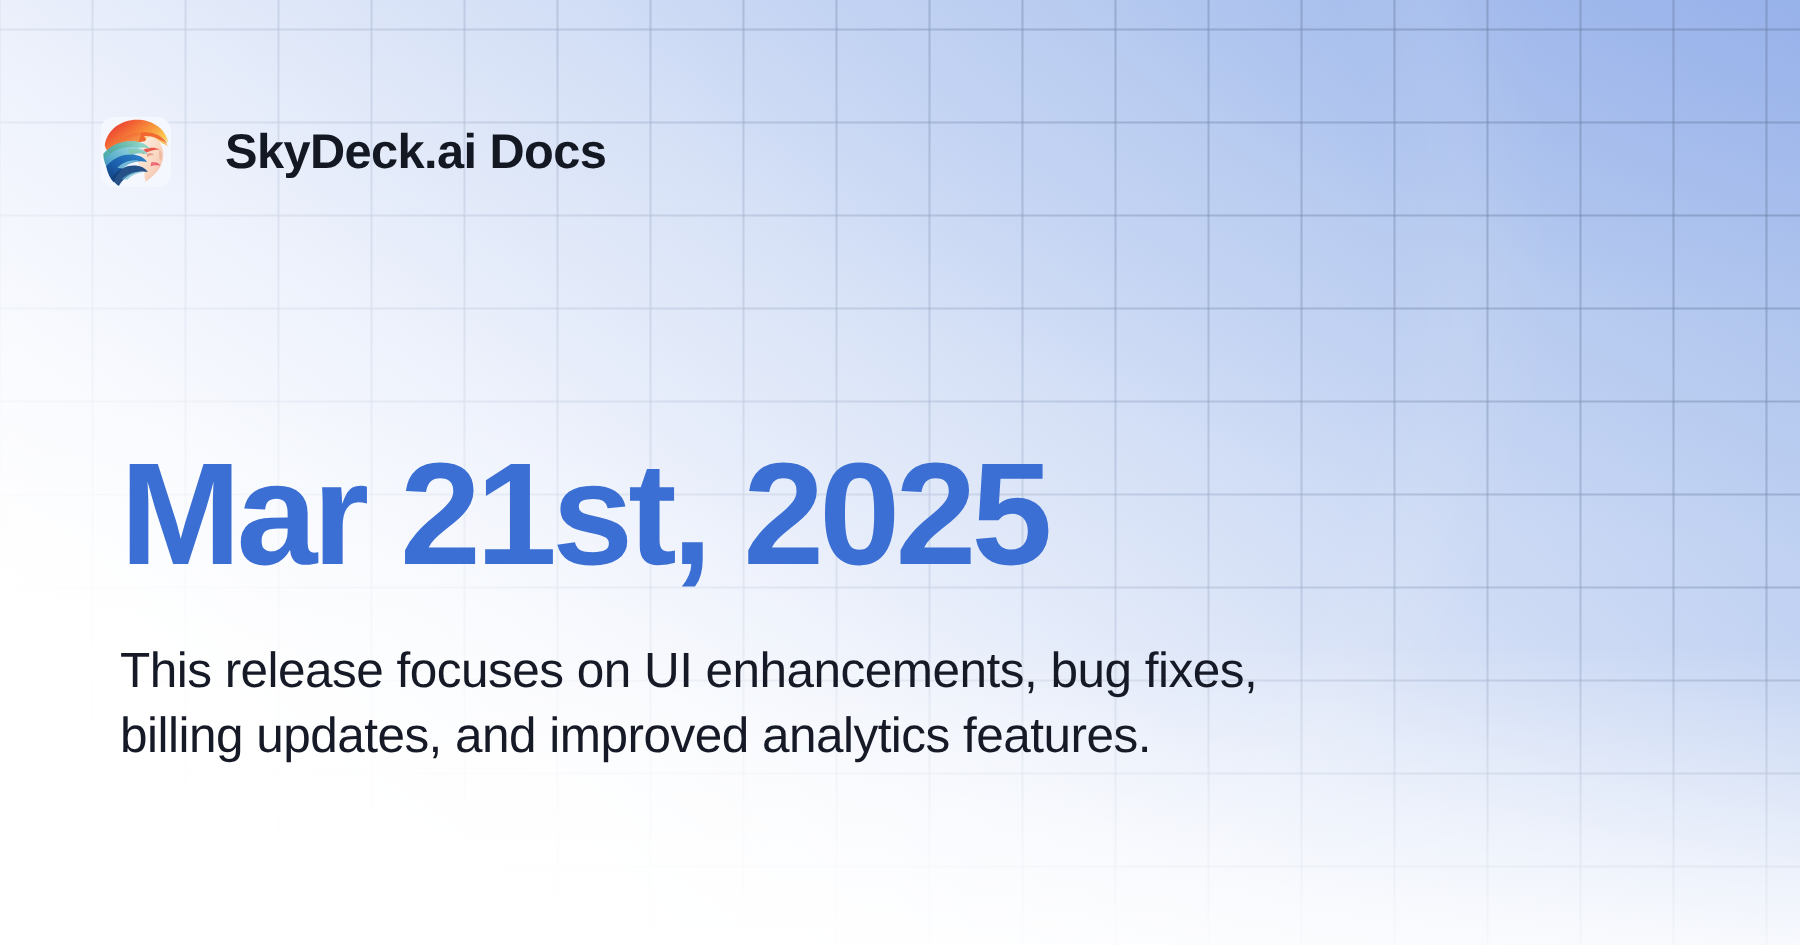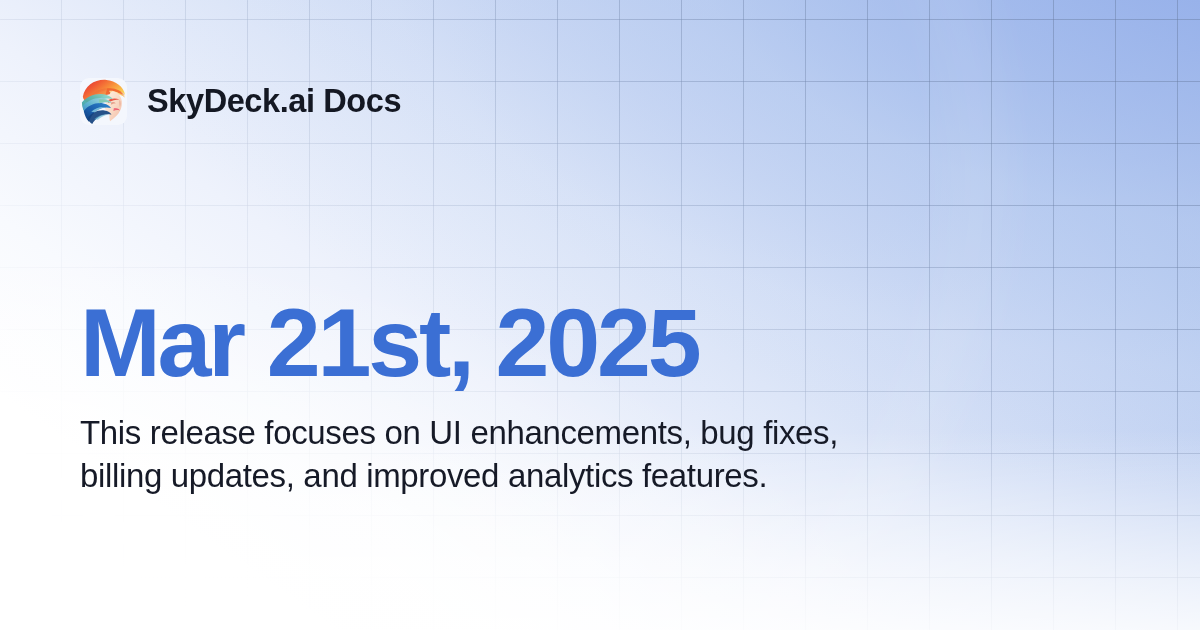--- a/index.html
+++ b/index.html
@@ -113,22 +113,22 @@
     position:absolute; left:0; right:0; bottom:0; height:200px;
     background:linear-gradient(to bottom,
       rgba(255,255,255,0) 0%,
       rgba(255,255,255,0.35) 45%,
       rgba(255,255,255,0.80) 100%);
   }
 
   
   .brand-row {
     position:absolute;
-    left:80px; top:78px;
-    display:flex; align-items:center; gap:20px;
+    left:67px; top:78px;
+    display:flex; align-items:center; gap:36px;
     z-index:4;
   }
   .brand-logo {
     width:47px; height:47px;
     flex:0 0 47px;
     position:relative;
     border-radius:9px;
     overflow:hidden;
   }
   .brand-logo svg { display:block; width:47px; height:47px; }
@@ -151,21 +151,21 @@
   }
   .headline {
     font-size:97px;
     font-weight:bold;
     line-height:0.96;
     letter-spacing:-3.2px;
     color:#3b6fd4;
     white-space:nowrap;
   }
   .subhead {
-    margin-top:22px;
+    margin-top:36px;
     font-size:33px;
     font-weight:normal;
     line-height:43px;
     letter-spacing:-0.35px;
     color:#161a27;
     max-width:760px;
   }
 </style>
 </head>
 <body>

